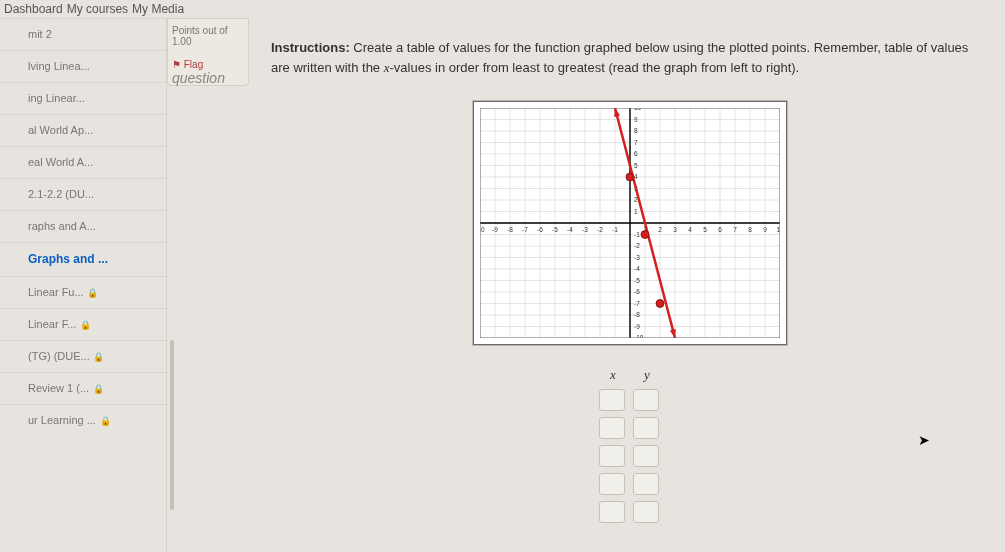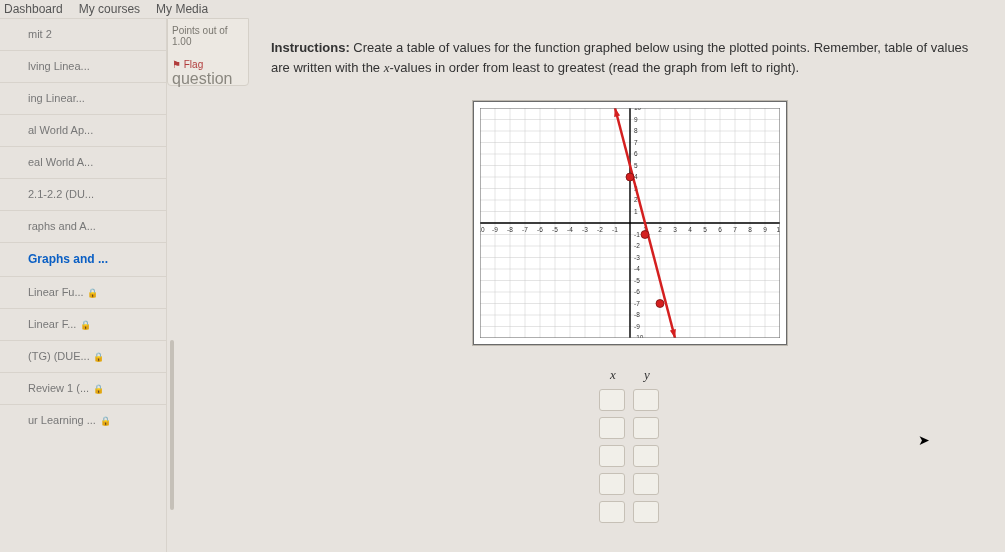--- a/index.html
+++ b/index.html
@@ -1,27 +1,27 @@
 <!DOCTYPE html>
 <html><head>
 <meta charset="utf-8">
 <style>
   * { box-sizing: border-box; margin: 0; padding: 0; font-family: Arial, Helvetica, sans-serif; }
   body { background: #e7e3de; width: 1005px; height: 552px; overflow: hidden; position: relative; color: #333; }
-  .topnav { height: 18px; display: flex; align-items: center; gap: 16px; padding-left: 4px; font-size: 12px; color: #555; }
+  .topnav { height: 18px; display: flex; align-items: center; gap: 4px; padding-left: 4px; font-size: 12px; color: #555; }
   .topnav span { cursor: pointer; }
   .container { display: flex; height: 534px; }
   .sidebar { width: 167px; border-right: 1px solid #d8d3cc; background: #e7e3de; display: flex; flex-direction: column; font-size: 11px; color: #777; }
   .sidebar .item { padding: 9px 6px 9px 4px; border-bottom: 1px solid rgba(0,0,0,0); cursor: pointer; white-space: nowrap; overflow: hidden; text-overflow: ellipsis; }
   .sidebar .item.sep { border-top: 1px solid #d8d3cc; padding-left: 28px; }
   .sidebar .item.active { color: #0a5fc4; font-weight: 700; font-size: 12px; }
   .sidebar .item .lock { font-size: 9px; margin-left: 4px; color: #999; }
   .points-box { position: absolute; left: 167px; top: 18px; width: 82px; height: 68px; background: #ece8e2; border: 1px solid #d5d0c8; border-bottom-left-radius: 4px; border-bottom-right-radius: 4px; padding: 6px 4px; font-size: 10px; color: #7a7770; }
   .points-box .flag { color: #b13c3c; margin-top: 12px; font-size: 10px; cursor: pointer; }
-  .points-box .ql { color: #8a877f; font-size: 16px; }
+  .points-box .ql { color: #8a877f; font-size: 14px; font-style: italic; }
   .main { flex: 1; padding: 20px 16px 0 104px; position: relative; }
   .instr { font-size: 13px; line-height: 1.5; color: #333; }
   .instr b { font-weight: 700; }
   .instr .xvar { font-style: italic; font-family: Georgia, serif; }
   .graph-wrap { margin-top: 24px; display: flex; flex-direction: column; align-items: center; }
   .graph-box { background: #fff; border: 1px solid #6a6a6a; padding: 6px; box-shadow: 0 0 0 1px #bcb7ae; }
   svg.plot { display: block; }
   .table-wrap { margin-top: 16px; }
   .val-table { border-collapse: separate; border-spacing: 6px; }
   .val-table th { font-weight: 400; font-style: italic; font-family: Georgia, serif; font-size: 13px; width: 28px; text-align: center; color: #333; }

